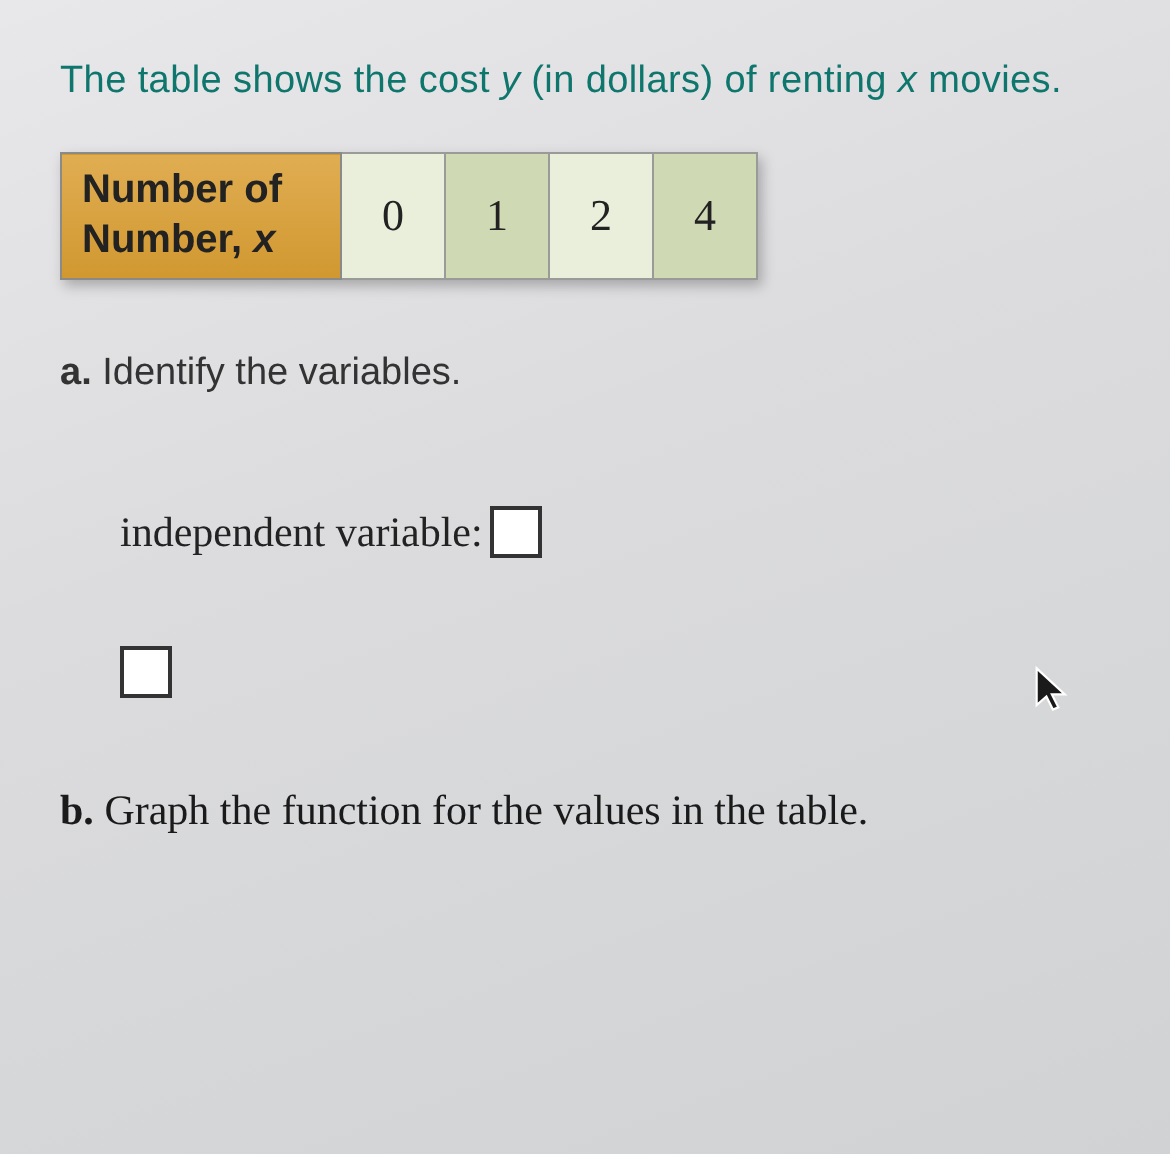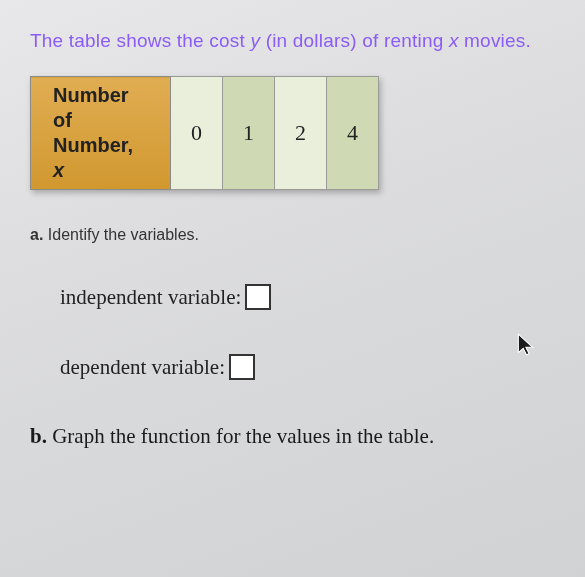--- a/index.html
+++ b/index.html
@@ -9,61 +9,61 @@
     height: 577px;
     background: linear-gradient(160deg, #e8e8ea 0%, #dcdcde 40%, #d0d2d4 100%);
     font-family: Georgia, 'Times New Roman', serif;
     color: #2a2a2a;
     padding: 30px 20px 20px 30px;
     overflow: hidden;
     position: relative;
   }
   .intro {
     font-size: 19px;
-    color: #8b5cf6;
+    color: #0f766e;
     margin-bottom: 24px;
     font-family: Arial, sans-serif;
     letter-spacing: 0.2px;
   }
   .intro .ital { font-style: italic; }
   table.data {
     border-collapse: collapse;
     box-shadow: 2px 3px 6px rgba(0,0,0,0.25);
     margin-bottom: 36px;
   }
   table.data th {
     background: #d9a23a;
     background: linear-gradient(180deg,#e0ad52 0%, #d19830 100%);
     color: #222;
     font-weight: bold;
     text-align: left;
-    padding: 6px 22px;
+    padding: 6px 10px;
     border: 1px solid #8a8a88;
     font-size: 20px;
     font-family: Arial, sans-serif;
     line-height: 1.25;
     width: 140px;
   }
   table.data th .rowvar { font-style: italic; }
   table.data td {
     border: 1px solid #9a9a98;
     width: 52px;
     height: 42px;
     text-align: center;
     font-size: 22px;
     font-family: 'Times New Roman', serif;
     color: #222;
   }
   .c-lg { background: #e9efdb; }
   .c-dg { background: #cfd9b3; }
   .part-a {
-    font-size: 16px;
+    font-size: 19px;
     color: #333;
     font-family: Arial, sans-serif;
-    margin-bottom: 40px;
+    margin-bottom: 55px;
   }
   .part-a .lbl { font-weight: bold; }
   .field-row {
     font-family: 'Times New Roman', serif;
     font-size: 21px;
     color: #222;
     margin-left: 30px;
     margin-bottom: 44px;
     display: flex;
     align-items: center;
@@ -118,21 +118,20 @@
 <div class="part-a">
   <span class="lbl">a.</span><span> Identify the variables.</span>
 </div>
 
 <div class="field-row">
   <span>independent variable:</span>
   <span class="answer-box"></span>
 </div>
 
 <div class="field-row">
-  <span>dependent variable:</span>
   <span class="answer-box"></span>
 </div>
 
 <div class="part-b">
   <span class="lbl">b.</span><span> Graph the function for the values in the table.</span>
 </div>
 
 <svg class="cursor" viewBox="0 0 20 24">
   <path d="M2 2 L2 19 L6.5 15 L9.5 21 L12 20 L9 14 L15 14 Z" fill="#1a1a1a" stroke="#fff" stroke-width="1"></path>
 </svg>

